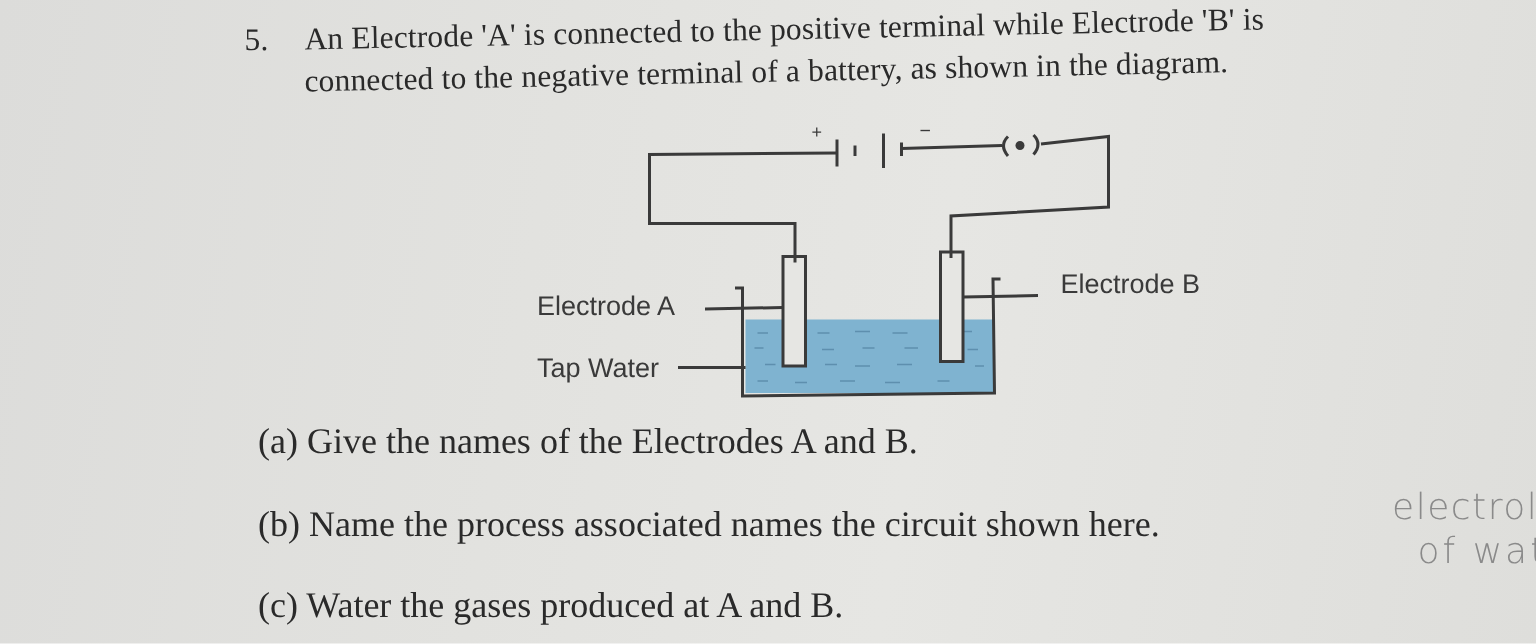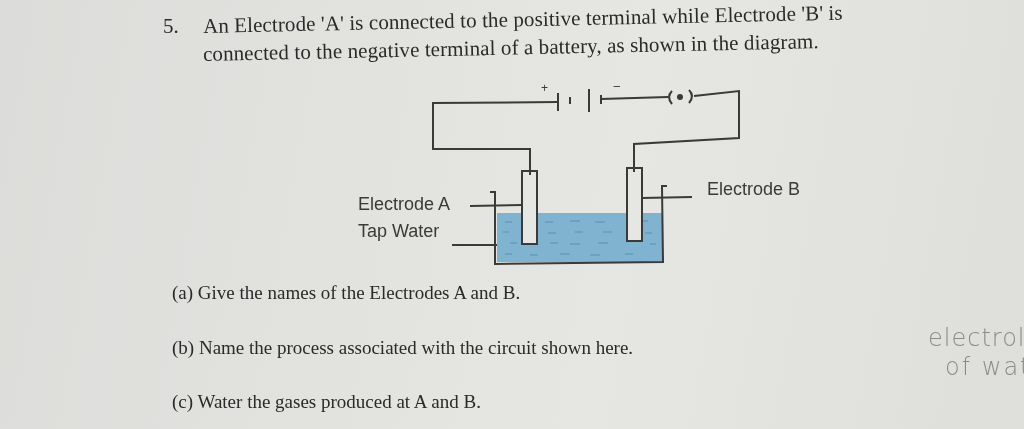--- a/index.html
+++ b/index.html
@@ -13,30 +13,30 @@
   .q-line {
     position: absolute;
     font-size: 21px;
     white-space: nowrap;
     letter-spacing: 0.1px;
     transform-origin: left center;
   }
   #qnum { left: 163px; top: 14px; }
   #line1 { left: 203px; top: 14px; transform: rotate(-1.2deg); }
   #line2 { left: 203px; top: 42px; transform: rotate(-1.2deg); }
-  .sub { position: absolute; font-size: 19px; white-space: nowrap; }
+  .sub { position: absolute; font-size: 24px; white-space: nowrap; }
   #sub-a { left: 172px; top: 282px; }
   #sub-b { left: 172px; top: 337px; }
   #sub-c { left: 172px; top: 391px; }
   .label-sans {
     position: absolute; font-family: "Liberation Sans", sans-serif;
     font-size: 18px; color: #3a3a3a; white-space: nowrap;
   }
   #lbl-a { left: 358px; top: 194px; }
-  #lbl-w { left: 358px; top: 221px; }
+  #lbl-w { left: 358px; top: 235px; }
   #lbl-b { left: 707px; top: 179px; }
   .hand {
     position: absolute; font-family: "DejaVu Sans", sans-serif;
     color: #8a8a8a; font-size: 24px; white-space: nowrap; font-weight: 300;
   }
   #hand1 { left: 928px; top: 324px; letter-spacing: 1px; }
   #hand2 { left: 945px; top: 353px; letter-spacing: 2px; }
   svg#diagram { position: absolute; left: 0; top: 0; }
 </style>
 </head>
@@ -99,17 +99,17 @@
   <circle cx="680" cy="97" r="3" fill="#3a3a3a"></circle>
   <text x="541" y="92" font-family="Liberation Sans, sans-serif" font-size="12" fill="#3a3a3a">+</text>
   <text x="613" y="91" font-family="Liberation Sans, sans-serif" font-size="13" fill="#3a3a3a">−</text>
 </svg>
 
 <div id="lbl-a" class="label-sans">Electrode A</div>
 <div id="lbl-w" class="label-sans">Tap Water</div>
 <div id="lbl-b" class="label-sans">Electrode B</div>
 
 <div id="sub-a" class="sub">(a) Give the names of the Electrodes A and B.</div>
-<div id="sub-b" class="sub">(b) Name the process associated with the circuit shown here.</div>
+<div id="sub-b" class="sub">(b) Name the process associated names the circuit shown here.</div>
 <div id="sub-c" class="sub">(c) Water the gases produced at A and B.</div>
 
 <div id="hand1" class="hand">electroly</div>
 <div id="hand2" class="hand">of wat</div>
 
 </body></html>

